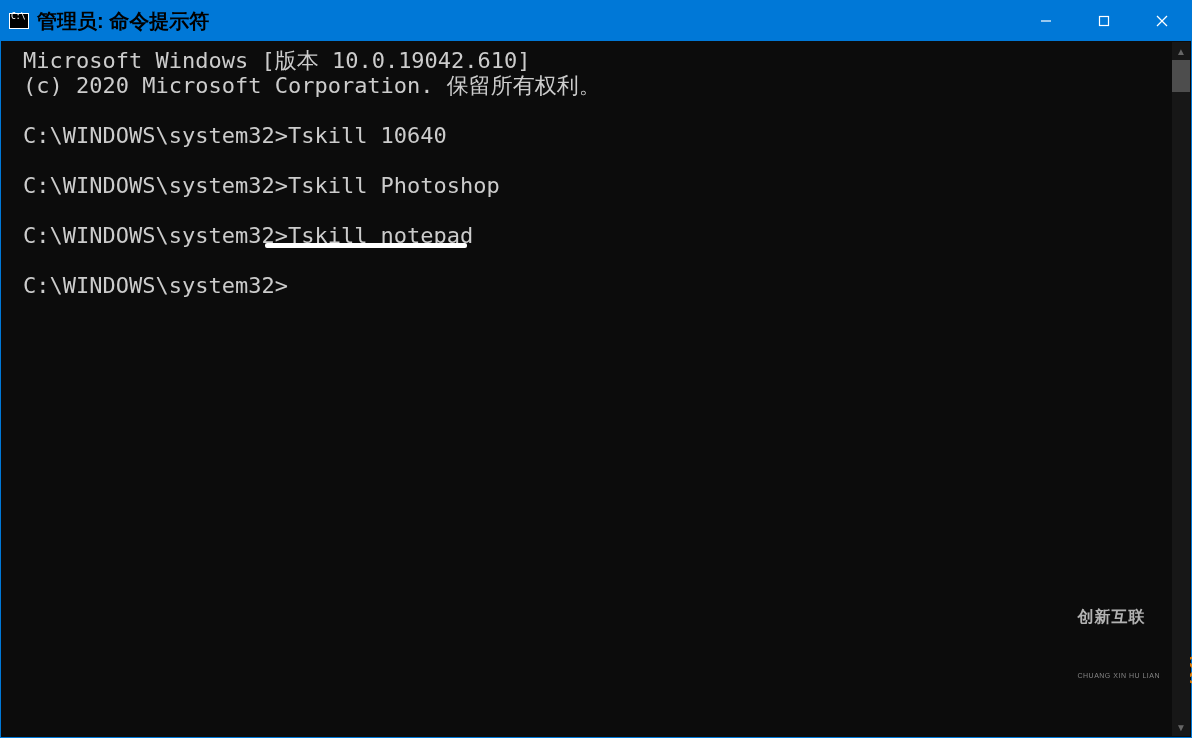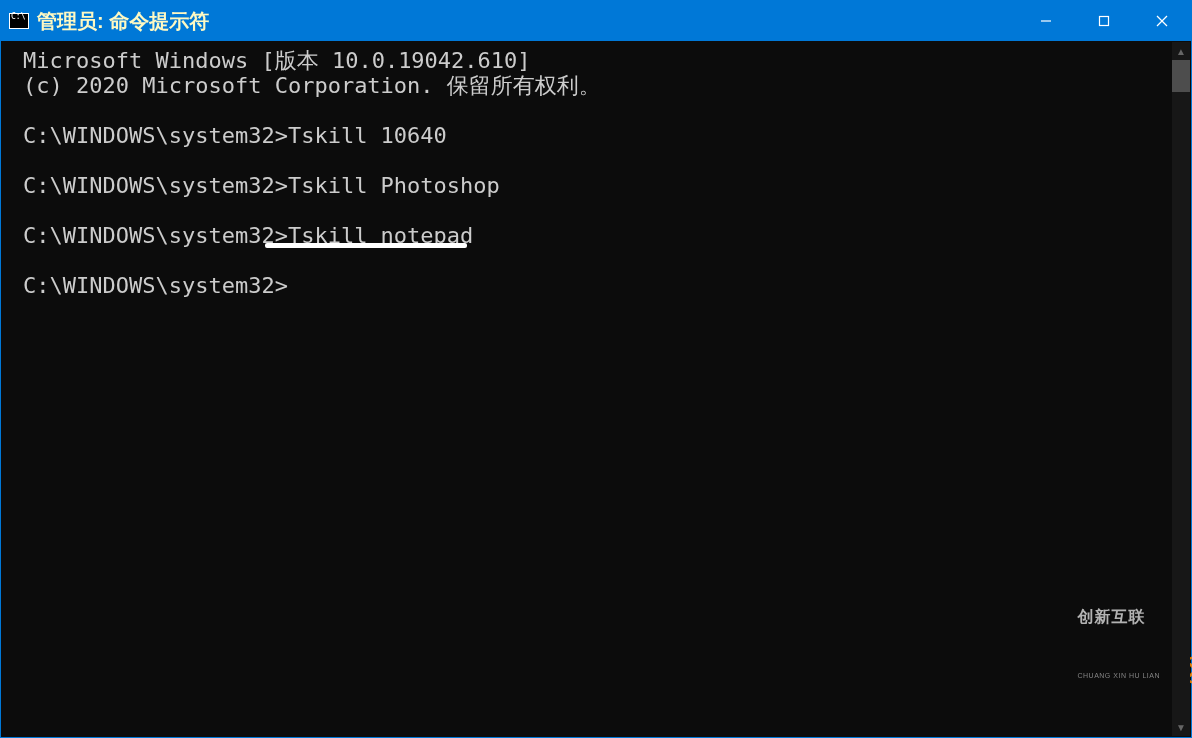--- a/index.html
+++ b/index.html
@@ -19,21 +19,21 @@
     height: 738px;
     box-sizing: border-box;
     border: 1px solid #0078d7;
     background: #0c0c0c;
   }
   .titlebar {
     height: 40px;
     background: #0078d7;
     display: flex;
     align-items: center;
-    color: #fef9c3;
+    color: #000000;
     position: relative;
   }
   .title-icon {
     width: 20px;
     height: 16px;
     margin-left: 8px;
     margin-right: 8px;
     background: #000;
     border: 1px solid #fff;
     position: relative;

